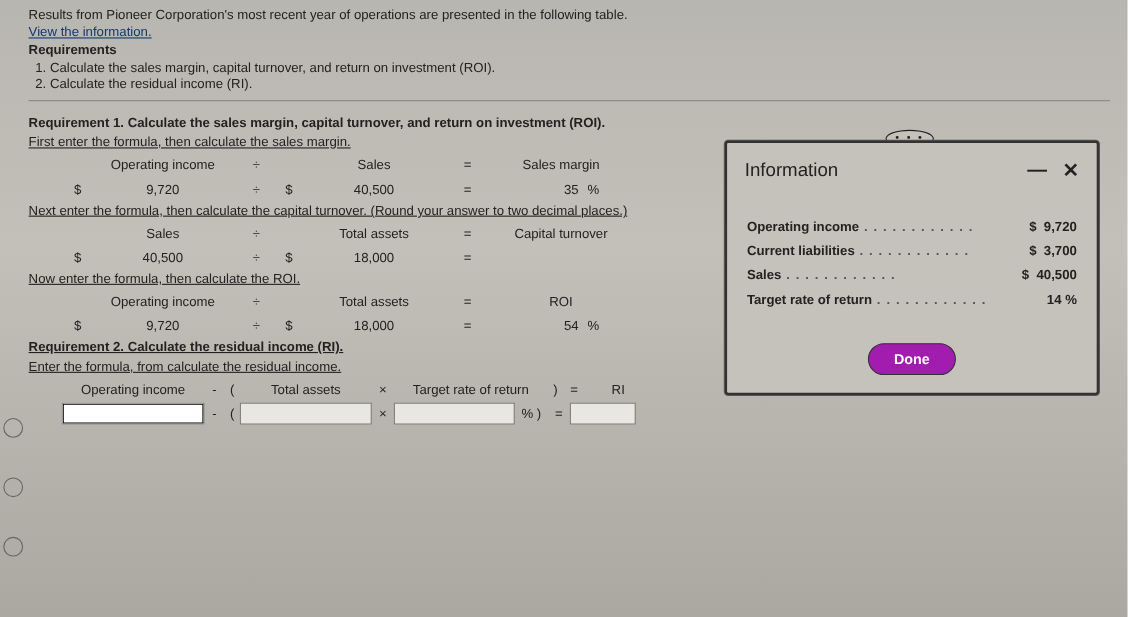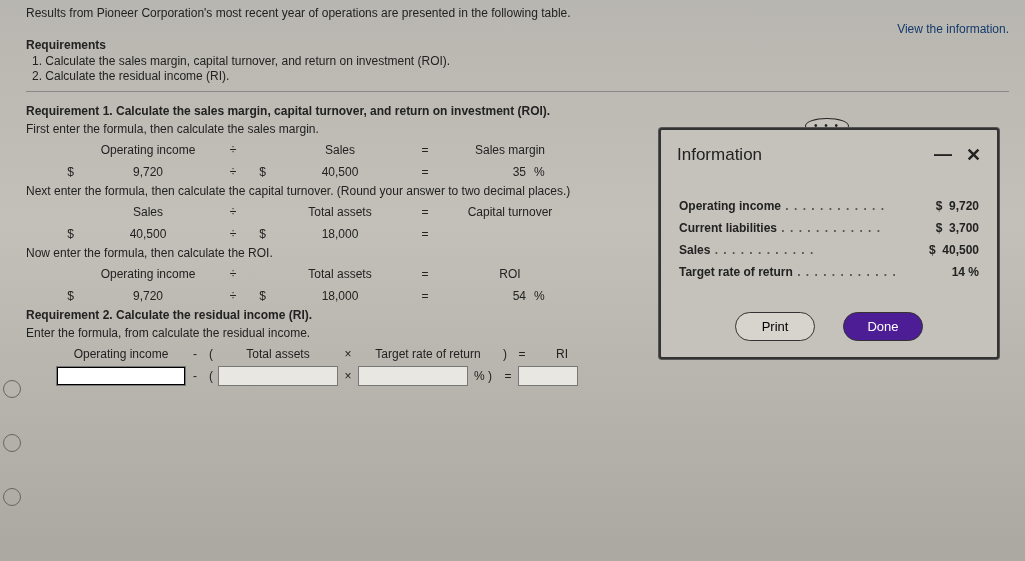--- a/index.html
+++ b/index.html
@@ -8,38 +8,38 @@
     font-size: 12px;
     background: linear-gradient(180deg, #b8b6b0 0%, #c2c0b8 40%, #aaa8a0 100%);
     color: #222;
     width: 1025px;
     height: 561px;
     overflow: hidden;
     position: relative;
     padding: 6px 16px 6px 26px;
   }
   .intro { font-size: 12px; margin-bottom: 2px; }
-  .link { color: #14396b; cursor: pointer; text-align: right; }
+  .link { color: #14396b; text-decoration: underline; cursor: pointer; }
   .bold { font-weight: bold; }
   .reqlist { margin: 2px 0 6px 6px; }
   .reqlist div { margin: 1px 0; }
   hr.sep { border: none; border-top: 1px solid #888; margin: 8px 0 12px 0; }
   .section-title { font-size: 12px; margin: 4px 0 4px 0; }
   .formula-row { display: flex; align-items: center; gap: 0; margin: 2px 0; }
   .cell {
     width: 140px; height: 20px; display: flex; align-items: center;
     justify-content: center; font-size: 12px;
   }
   .cell.hdr { font-weight: normal; color: #222; }
   .cell.val { border:1px solid transparent; }
   .op { width: 30px; text-align: center; }
   .curr { width: 22px; text-align: right; padding-right:4px;}
   .result-box { display:flex; align-items:center; gap:4px;}
   .unit { width:45px; font-size:12px;}
-  .subhead { margin: 1px 0 4px 0; font-size:12px;}
+  .subhead { margin: 1px 0 4px 0; font-size:12px;text-decoration:underline;}
   .indent { margin-left: 30px; }
   .inputbox {
     border:1px solid #777; background:#e8e7e1; height:20px; width:120px;
     display:flex; align-items:center; justify-content:center;
   }
   .inputbox.sm { width:60px; }
   .inputbox.active { background:#fff; box-shadow: inset 0 0 0 1px #000; }
   .info-panel {
     position:absolute; top:128px; right:26px; width:340px;
     background:#c4c2ba; border:2px solid #333; border-radius:3px;
@@ -53,21 +53,21 @@
   .info-table { width:100%; font-size:12px;font-weight:bold; }
   .info-table tr td { padding:3px 0; }
   .info-table .dots { letter-spacing:1px; color:#555; overflow:hidden; white-space:nowrap;}
   .info-table .amt { text-align:right; white-space:nowrap; padding-left:8px;}
   .info-buttons { display:flex; gap:28px; justify-content:center; margin-top:28px;}
   .btn {
     border:1px solid #333; border-radius:18px; padding:6px 22px;
     font-size:13px; cursor:pointer; min-width:80px; text-align:center;
   }
   .btn.print { background:#d6d4cc; color:#000;}
-  .btn.done { background:#4c1d95; color:#fff;}
+  .btn.done { background:#a21caf; color:#fff;font-weight:bold;}
   .ellipsis-top {
     position:absolute; top:118px; right:176px;
     border:1px solid #222; border-radius:50%/50%; padding:0 8px;
     background:#c4c2ba; font-size:10px; letter-spacing:2px;
     line-height:14px;
   }
   .side-dots { position:absolute; left:3px; top:380px; display:flex; flex-direction:column; gap:36px;}
   .side-dot { width:18px; height:18px; border:1.5px solid #666; border-radius:50%; display:flex; align-items:center; justify-content:center; font-size:10px; color:#666;}
 </style>
 </head>
@@ -208,21 +208,20 @@
           <td style="white-space: nowrap;"><span>Sales</span><span class="dots"> . . . . . . . . . . . .</span></td>
           <td class="amt">$&nbsp;&nbsp;40,500</td>
         </tr>
         <tr>
           <td style="white-space: nowrap;"><span>Target rate of return</span><span class="dots"> . . . . . . . . . . . .</span></td>
           <td class="amt">14 %</td>
         </tr>
       </tbody>
   </table>
   <div class="info-buttons">
-    <div class="btn print">Print</div>
     <div class="btn done">Done</div>
   </div>
 </div>
 
 <div class="side-dots">
   <div class="side-dot"></div>
   <div class="side-dot"></div>
   <div class="side-dot"></div>
 </div>
 

